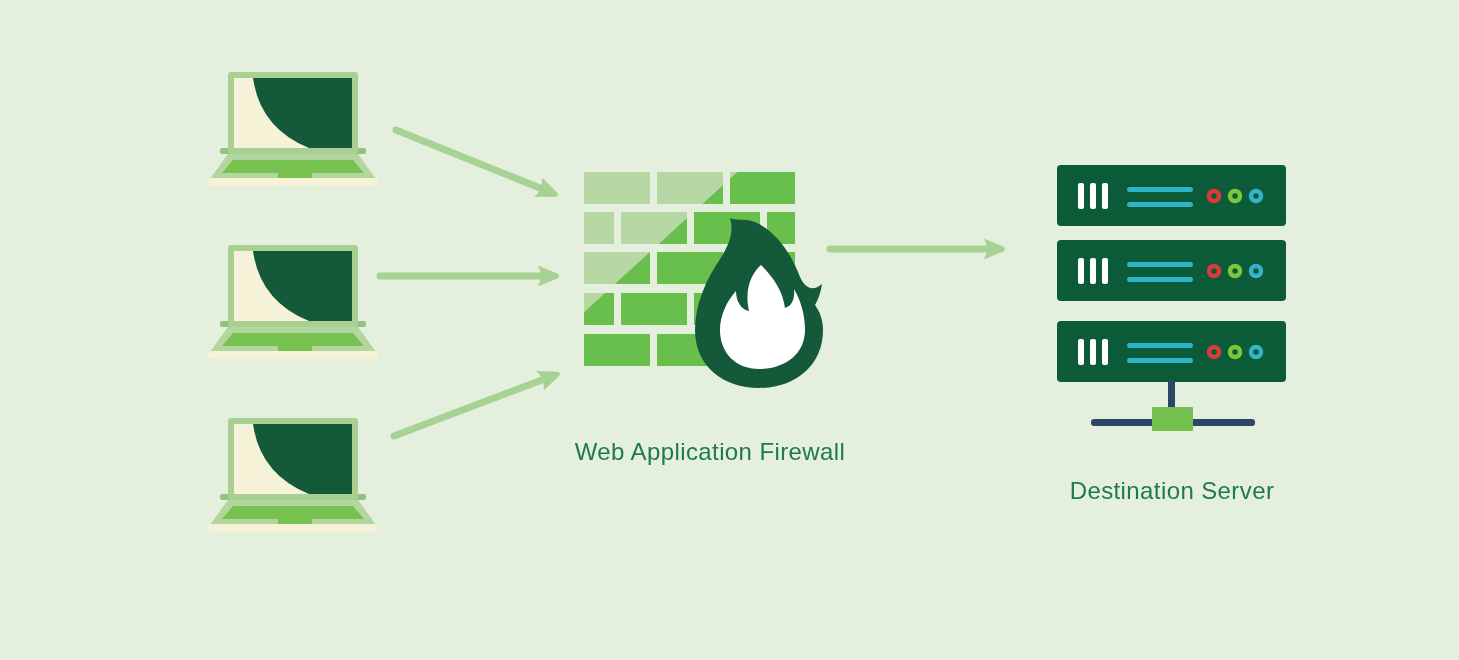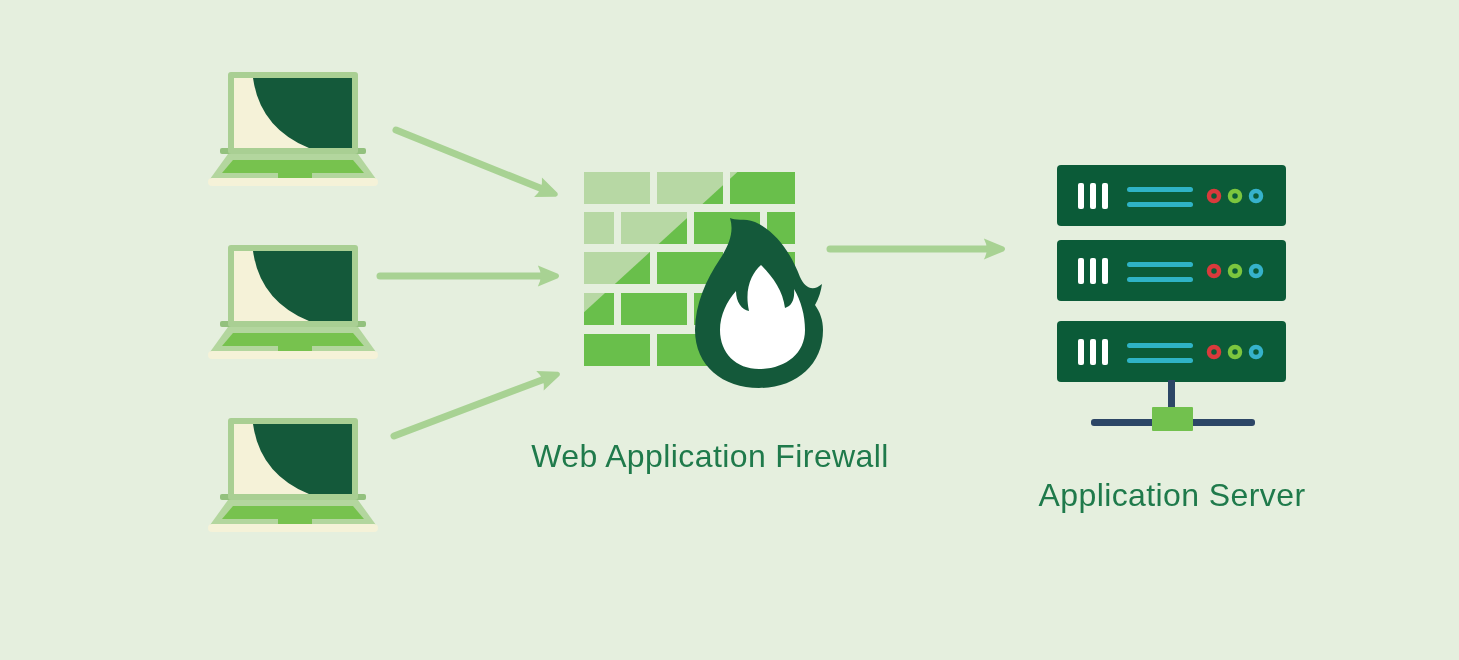--- a/index.html
+++ b/index.html
@@ -8,21 +8,21 @@
     position:relative;
     width:1459px;height:660px;
     background:var(--bg,#e5efde);
     overflow:hidden;
   }
   .diagram-svg{position:absolute;left:0;top:0;}
   .node-label{
     position:absolute;
     width:420px;
     text-align:center;
-    font-size:32px;
+    font-size:24px;
     letter-spacing:0.4px;
     color:var(--label-text,#1f7a4b);
     white-space:nowrap;
   }
   .label-sources{left:91px;top:557px;}
   .label-firewall{left:500px;top:438px;}
   .label-destination{left:962px;top:477px;}
 
   
   .fill-dark{fill:var(--dark-green,#14593a);}
@@ -135,14 +135,14 @@
     <use href="#serverdef" x="1057" y="321"></use>
 
     <g>
       <rect class="fill-navy" x="1168" y="380" width="7" height="42"></rect>
       <rect class="fill-navy" x="1091" y="419" width="164" height="7" rx="3"></rect>
       <rect class="fill-link-green" x="1152" y="407" width="41" height="24" rx="1"></rect>
     </g>
   </svg>
 
   <div class="node-label label-firewall">Web Application Firewall</div>
-  <div class="node-label label-destination">Application Server</div>
+  <div class="node-label label-destination">Destination Server</div>
 </div>
 
 </body></html>

